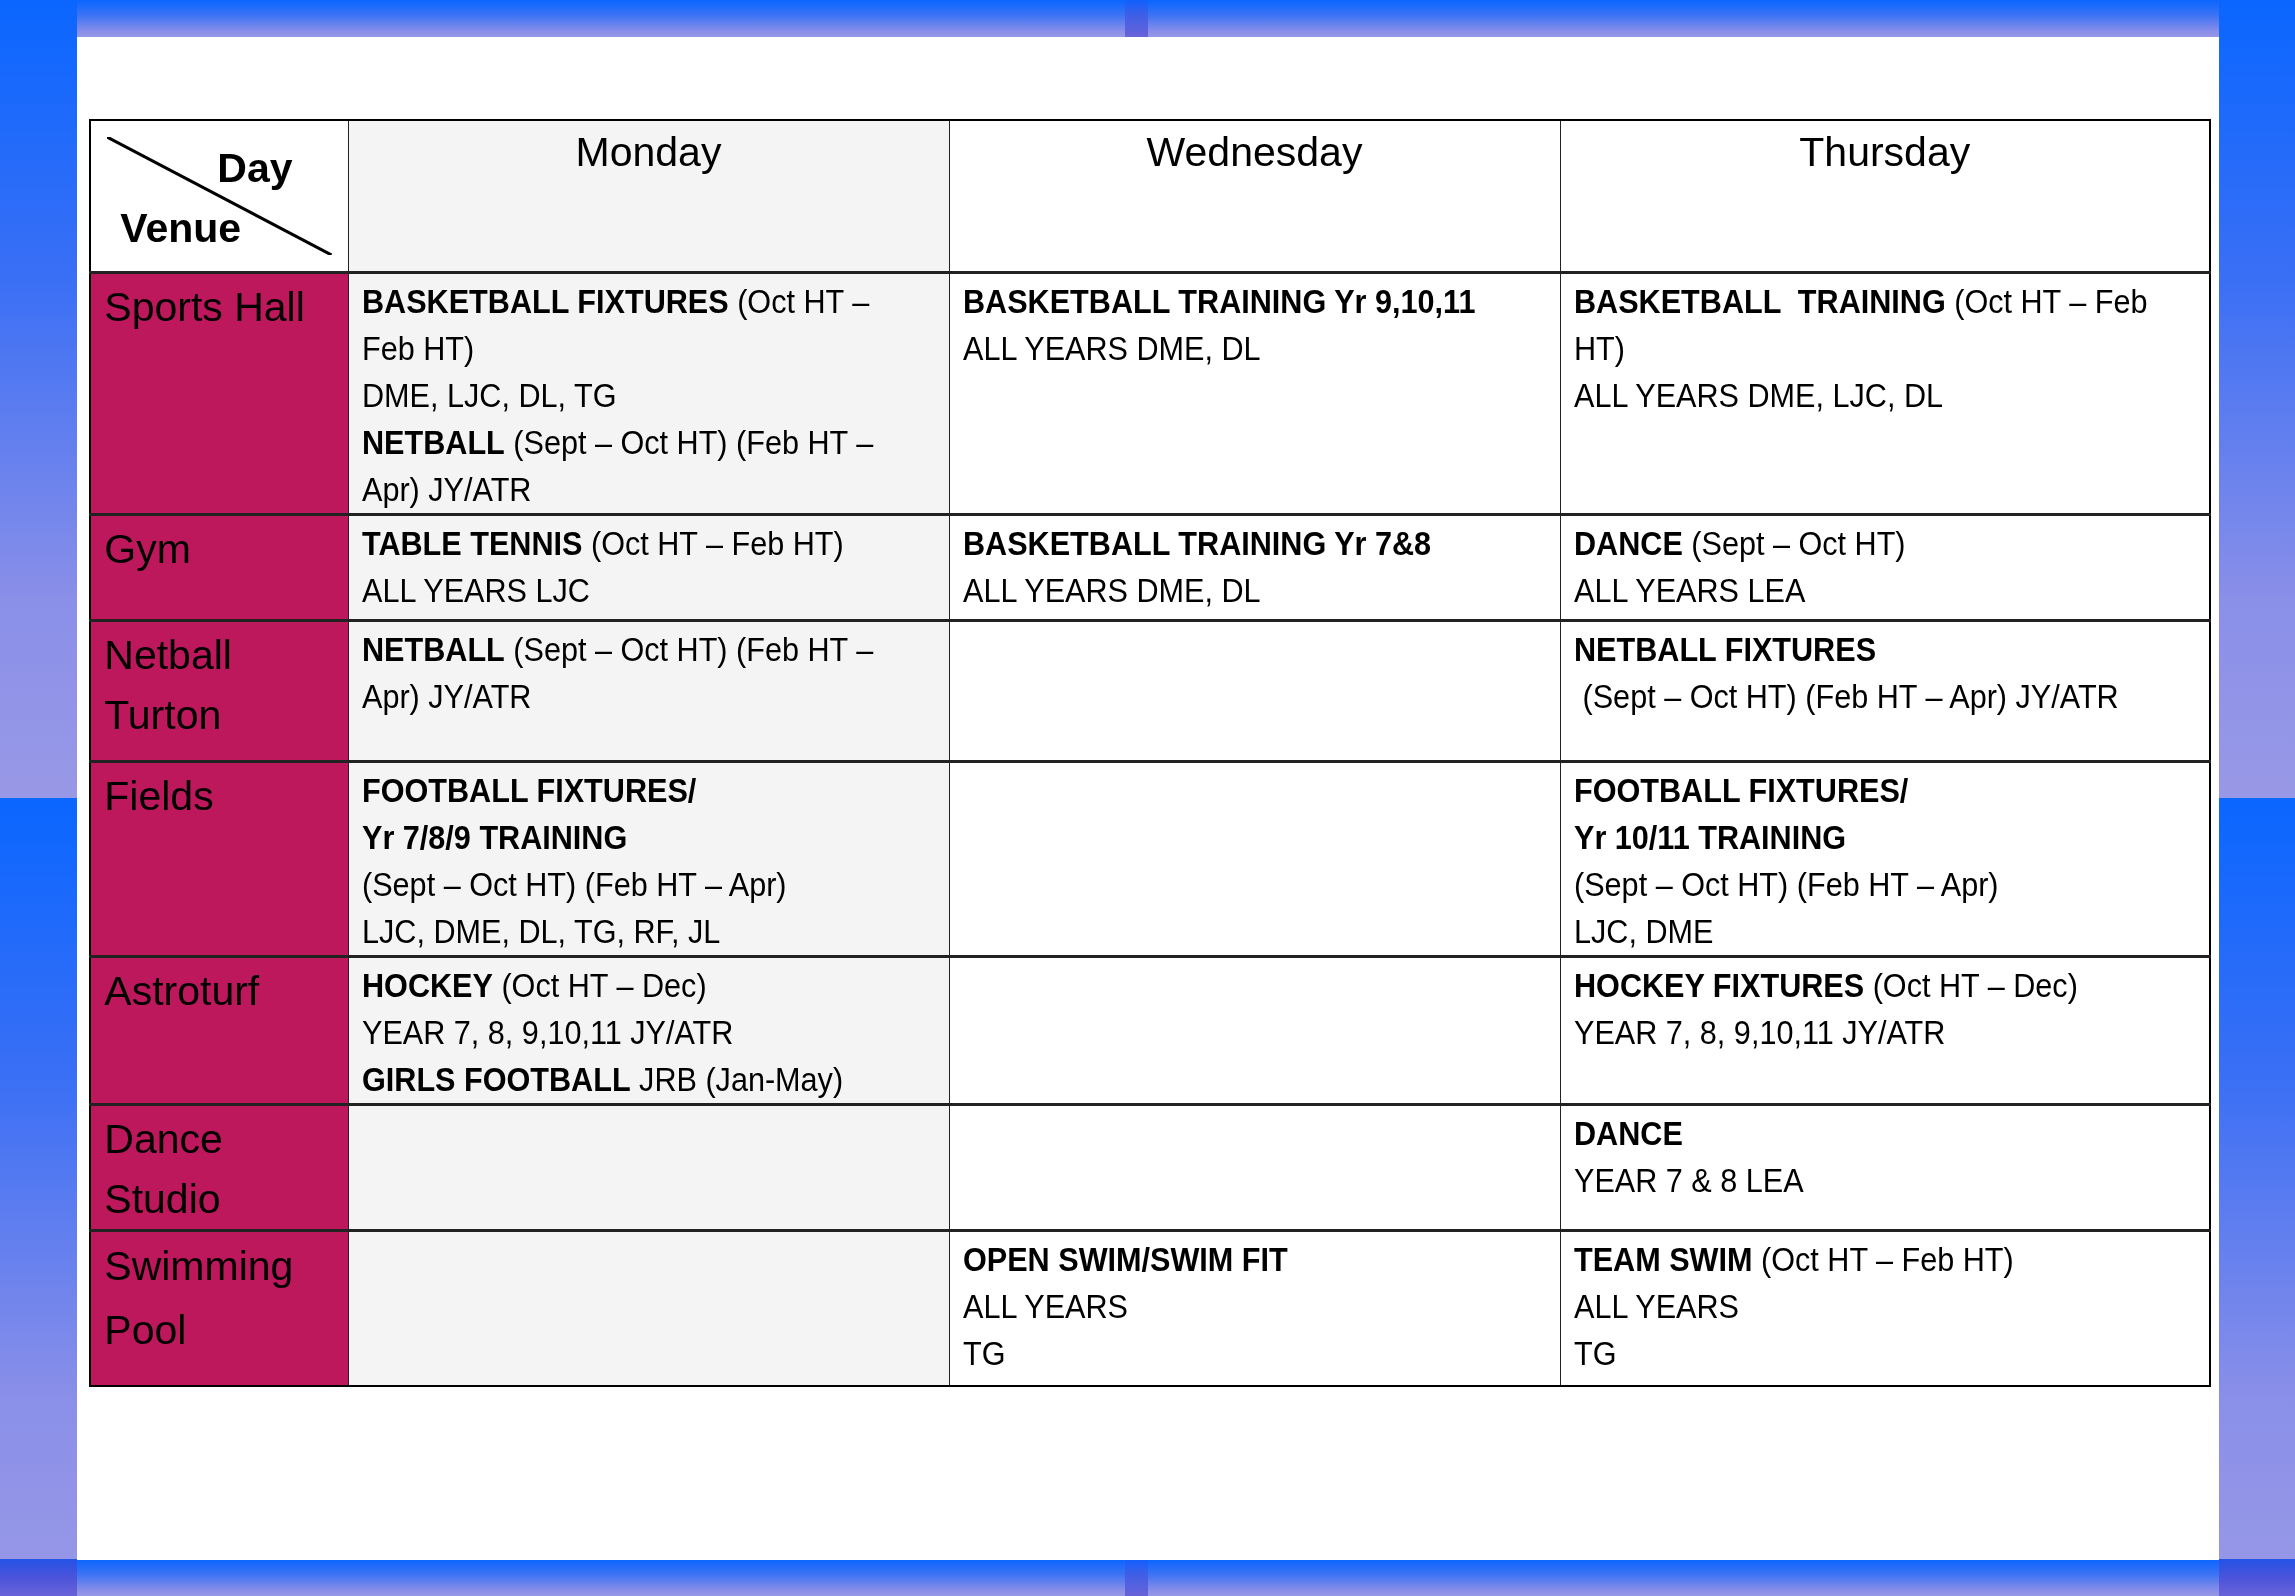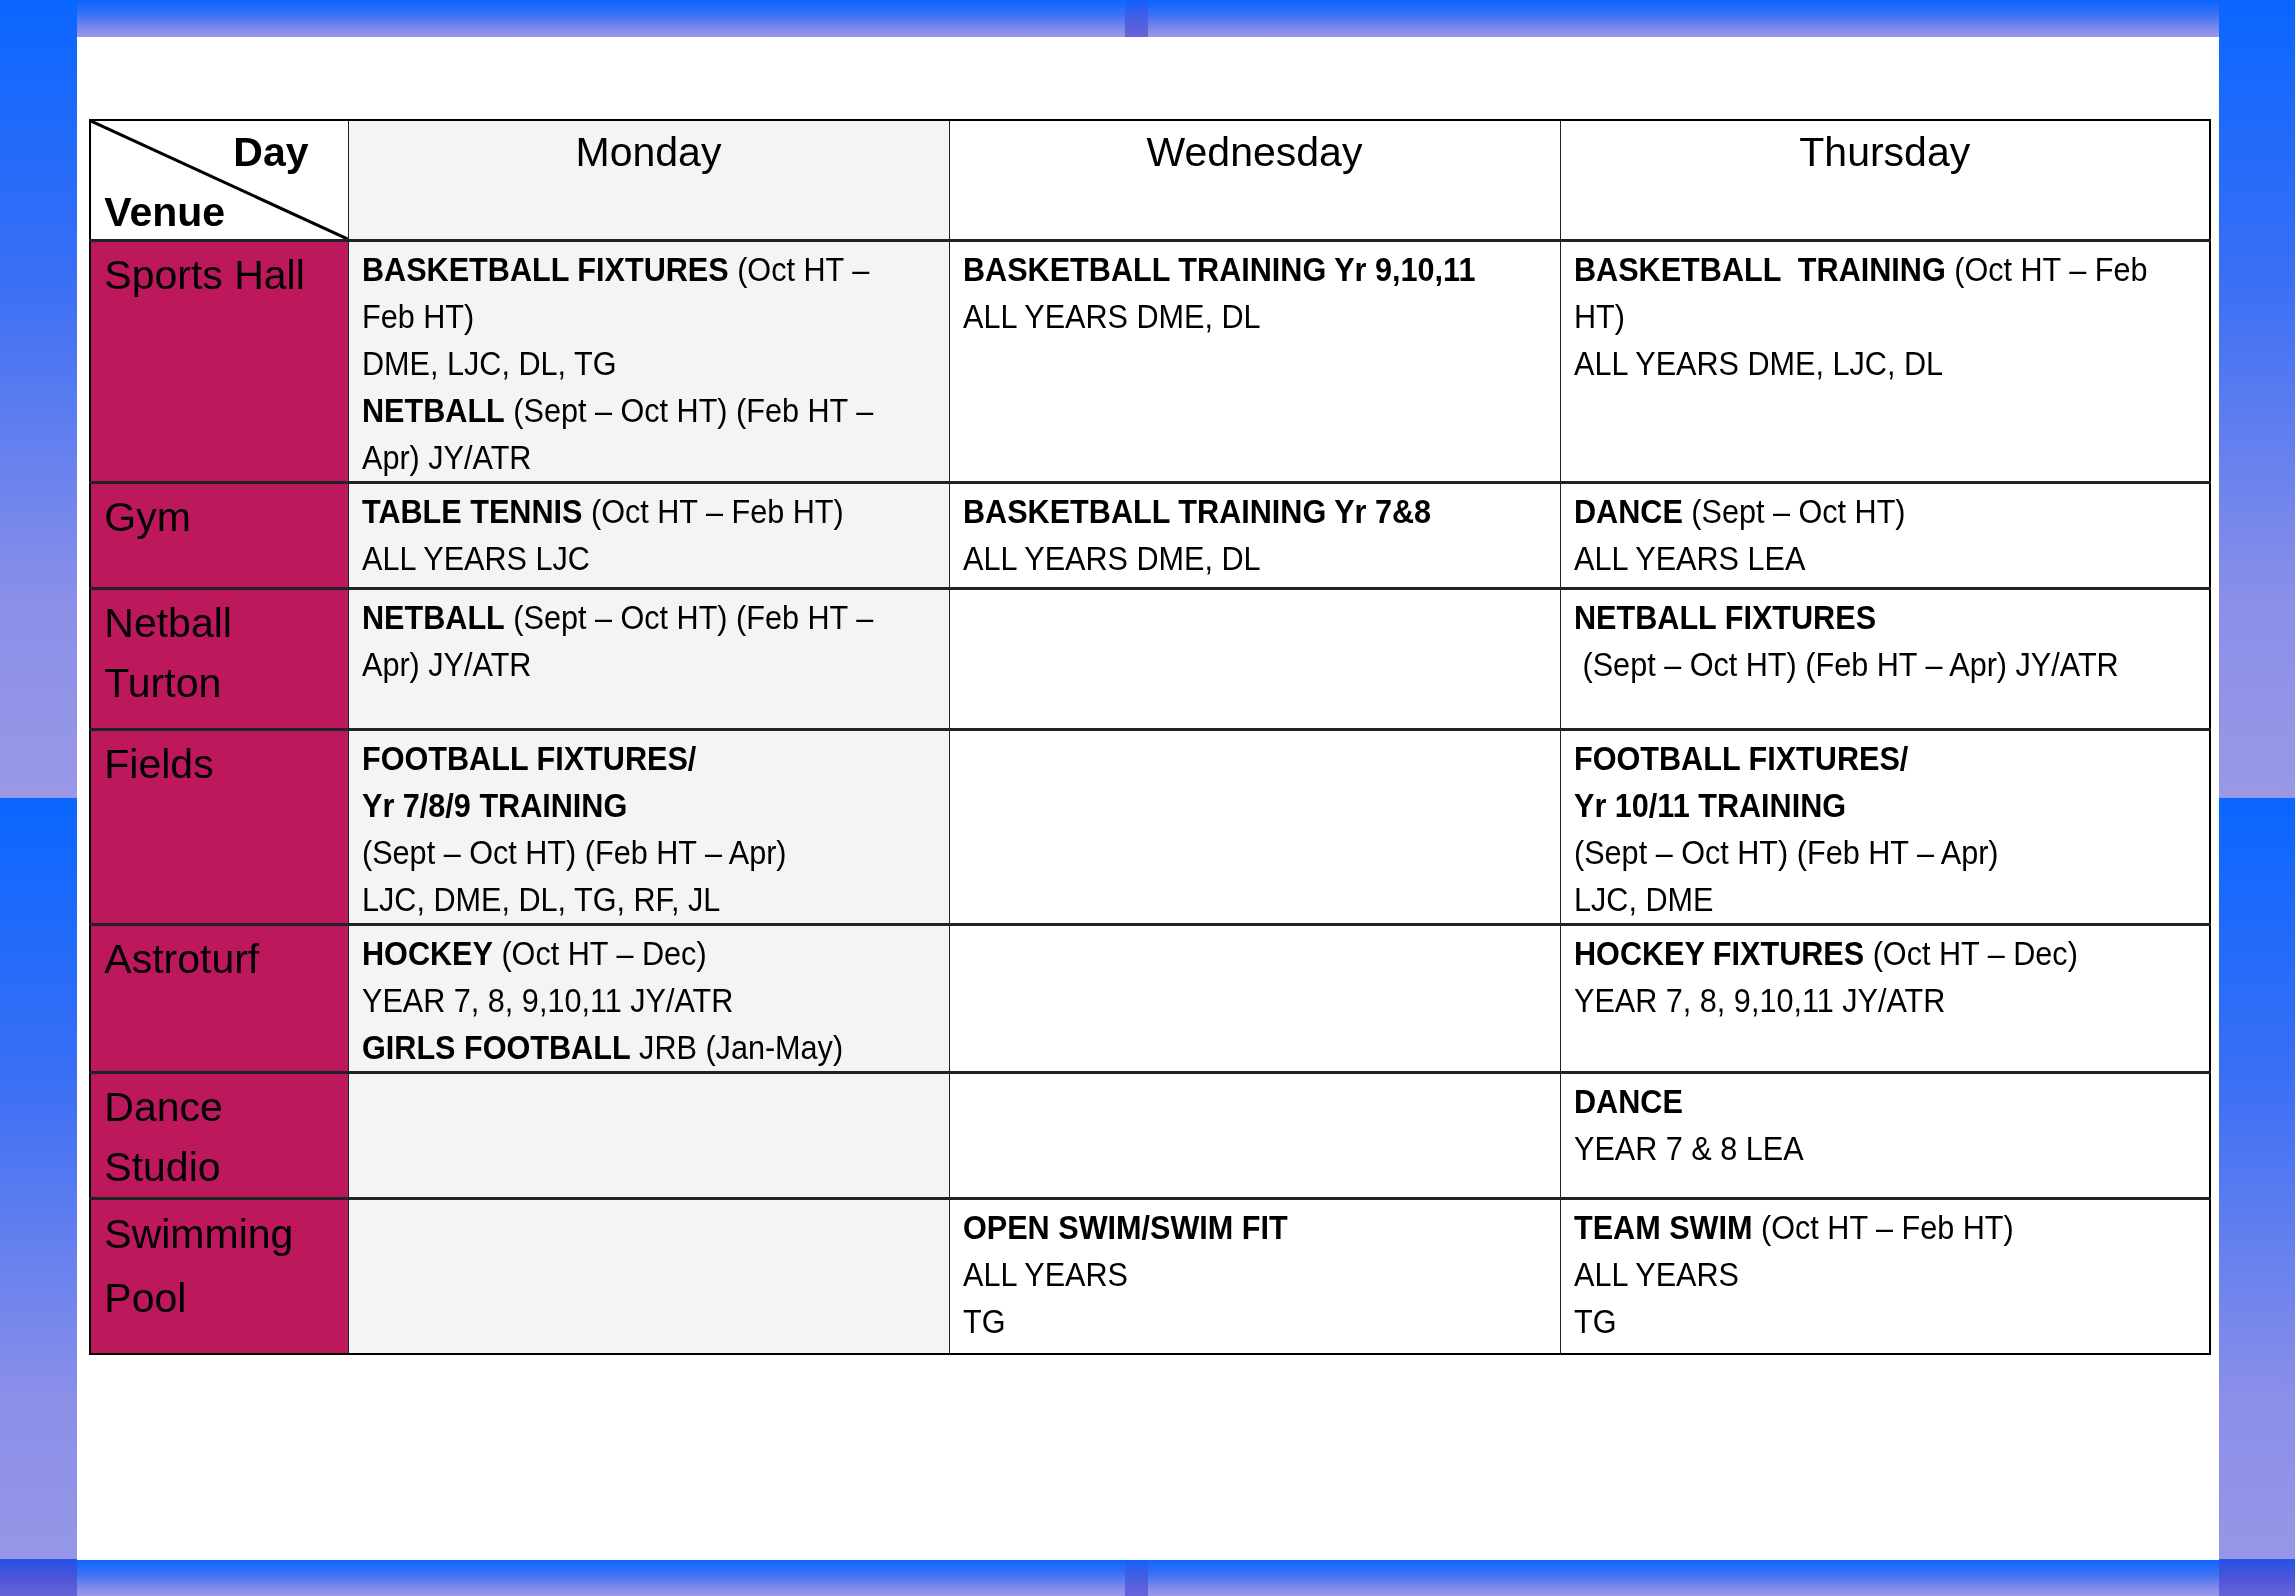--- a/index.html
+++ b/index.html
@@ -91,21 +91,21 @@
       left: 12px;
       top: 82px;
       width: 2119px;
       border-collapse: collapse;
       table-layout: fixed;
       border: 2.7px solid #000;
     }
     table.timetable td, table.timetable th {
       border: 1.3px solid #222;
       vertical-align: top;
-      padding: 0;
+      padding: 16px;
       text-align: left;
       font-weight: normal;
     }
     table.timetable tr.row-sep > td {
       border-top: 3.3px solid #222;
     }
     col.c-venue { width: 258px; }
     col.c-mon { width: 601px; }
     col.c-wed { width: 611px; }
     col.c-thu { width: 650px; }

